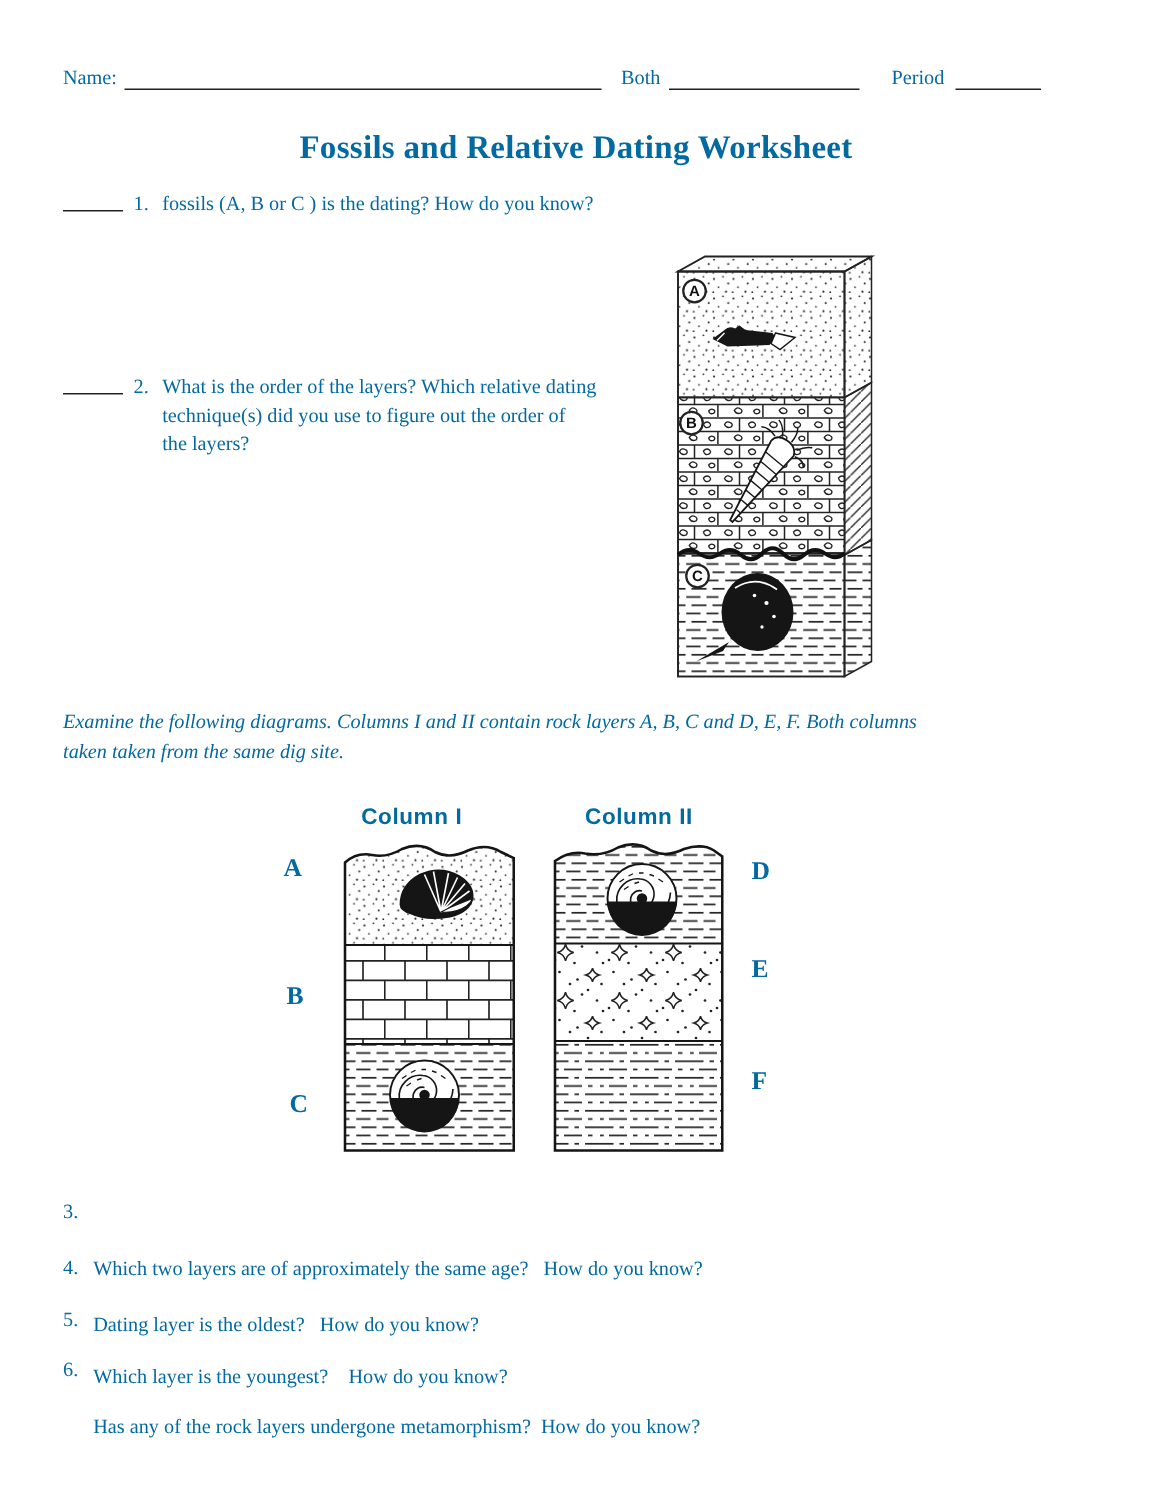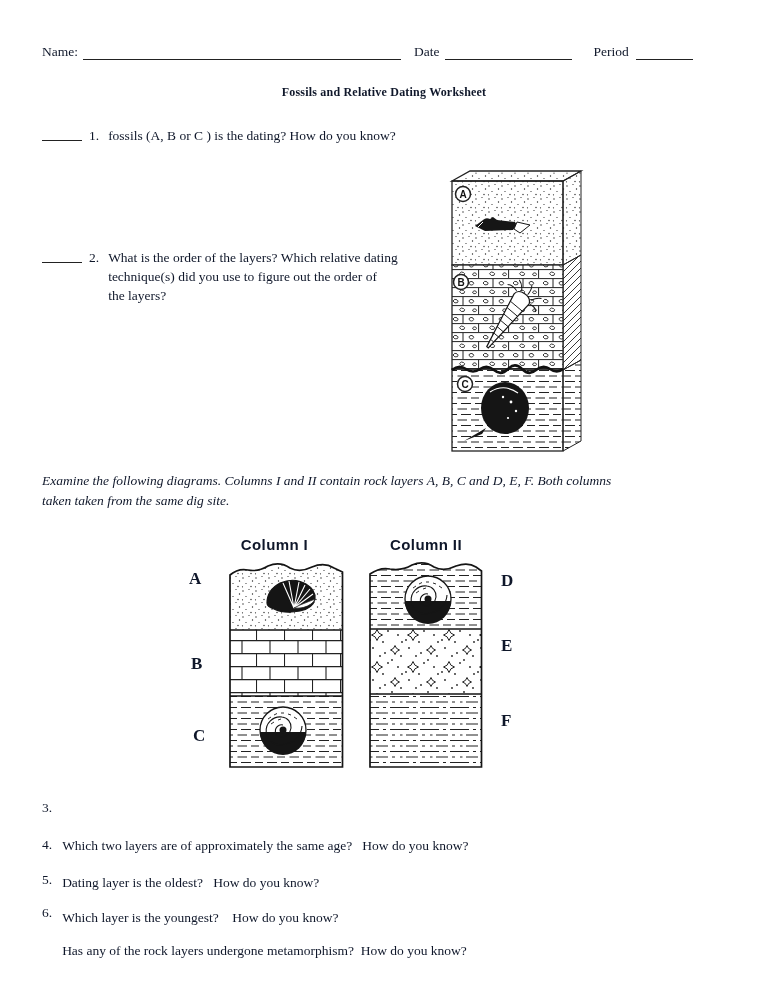--- a/index.html
+++ b/index.html
@@ -1,29 +1,29 @@
 <!DOCTYPE html>
 <html><head>
 <meta charset="utf-8">
 <style>
   html,body{margin:0;padding:0;background:#e8e8e8;}
-  .page{position:relative;width:768px;height:994px;background:#ffffff;color:#0f172a;
+  .page{position:relative;width:768px;height:994px;background:#ffffff;color:#0369a1;
         font-family:"Liberation Serif", serif;font-size:13.5px;overflow:hidden;margin:0 auto;}
   .abs{position:absolute;}
   
   .header-row{position:absolute;left:42px;top:44px;display:flex;align-items:flex-end;}
   .blank{display:inline-block;border-bottom:1.4px solid #222;height:15px;}
   .name-blank{width:318px;margin-left:5px;}
   .date-label{margin-left:13px;}
   .date-blank{width:127px;margin-left:6px;}
   .period-label{margin-left:21px;}
   .period-blank{width:57px;margin-left:7px;}
   
   .title{position:absolute;left:0;right:0;top:85px;text-align:center;
-         font-size:12px;font-weight:bold;letter-spacing:.2px;}
+         font-size:22px;font-weight:bold;letter-spacing:.2px;}
   
   .question{position:absolute;display:flex;align-items:flex-start;line-height:19px;}
   .q-blank{display:inline-block;width:40px;height:14px;border-bottom:1.3px solid #222;
            margin-right:7px;flex:none;}
   .q-num{margin-right:9px;flex:none;}
   .q-line{display:block;white-space:pre-wrap;}
   
   .intro{position:absolute;left:42px;top:471px;font-style:italic;line-height:19.5px;}
   .intro div{white-space:pre-wrap;}
   
@@ -43,21 +43,21 @@
                 text-anchor:middle;fill:#111;}
 </style>
 </head>
 <body>
 
 <div class="page">
 
   <div class="header-row">
     <span>Name:</span>
     <span class="blank name-blank"></span>
-    <span class="date-label">Date</span>
+    <span class="date-label">Both</span>
     <span class="blank date-blank"></span>
     <span class="period-label">Period</span>
     <span class="blank period-blank"></span>
   </div>
 
   <div class="title">Fossils and Relative Dating Worksheet</div>
 
   <div class="question" style="left:42px;top:126px;">
     <span class="q-blank"></span>
     <span class="q-num">1.</span>

